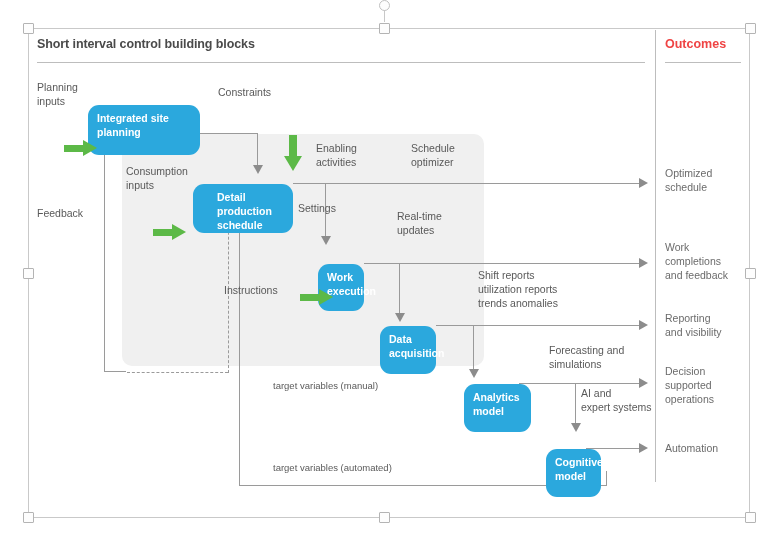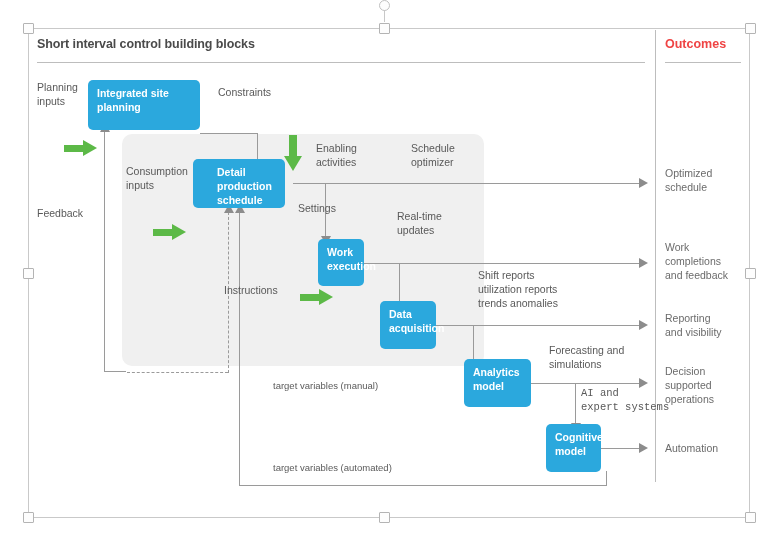--- a/index.html
+++ b/index.html
@@ -44,23 +44,23 @@
   .vrule{position:absolute;left:627px;top:2px;width:1px;height:452px;background:#bdbdbd;}
 
   
   .grey-zone{
     position:absolute;left:94px;top:106px;width:362px;height:232px;
     background:#f0f0f0;border-radius:10px;
   }
 
   
   .node{
-    position:absolute;background:#2ba8dd;border-radius:5px;
+    position:absolute;background:#2ba8dd;border-radius:11px;
     color:#ffffff;font-size:10.5px;font-weight:bold;line-height:1.32;
-    box-sizing:border-box;padding:7px 9px;z-index:12;
+    box-sizing:border-box;padding:7px 9px;z-index:12;margin-top:25px;
   }
 
   
   .lbl{
     position:absolute;color:#595959;font-size:10.5px;line-height:1.35;
     white-space:pre-line;z-index:14;
   }
   .lbl-sm{
     position:absolute;color:#5a5a5a;font-size:9.5px;line-height:1.35;
     white-space:nowrap;z-index:14;
@@ -184,21 +184,21 @@
     </div>
     <div class="grn grn-d" style="left:256px;top:107px;width:18px;height:36px;">
       <div class="shaft"></div>
         <div class="head"></div>
     </div>
 
     <div class="node" style="left:60px;top:52px;width:112px;height:50px;">
       <span>Integrated site planning</span>
     </div>
 
-    <div class="node" style="left:165px;top:131px;width:92px;height:49px;padding-left:24px;">
+    <div class="node" style="left:165px;top:131px;width:100px;height:49px;padding-left:24px;">
       <span>Detail production schedule</span>
     </div>
 
     <div class="node" style="left:290px;top:211px;width:46px;height:47px;">
       <span>Work execution</span>
     </div>
 
     <div class="node" style="left:352px;top:273px;width:56px;height:48px;">
       <span>Data acquisition</span>
     </div>
@@ -224,21 +224,21 @@
     <div class="lbl" style="left:383px;top:113px;width:70px;">Schedule
 optimizer</div>
     <div class="lbl" style="left:270px;top:173px;width:60px;">Settings</div>
     <div class="lbl" style="left:369px;top:181px;width:70px;">Real-time
 updates</div>
     <div class="lbl" style="left:450px;top:240px;width:120px;">Shift reports
 utilization reports
 trends anomalies</div>
     <div class="lbl" style="left:521px;top:315px;width:110px;">Forecasting and
 simulations</div>
-    <div class="lbl" style="left:553px;top:358px;width:90px;font-family:Liberation Mono, monospace;">AI and
+    <div class="lbl" style="left:553px;top:358px;width:90px;">AI and
 expert systems</div>
 
     <div class="lbl-sm" style="left:245px;top:352px;">target variables (manual)</div>
     <div class="lbl-sm" style="left:245px;top:434px;">target variables (automated)</div>
 
     <div class="outcome" style="top:138px;">Optimized
 schedule</div>
     <div class="outcome" style="top:212px;">Work
 completions
 and feedback</div>

